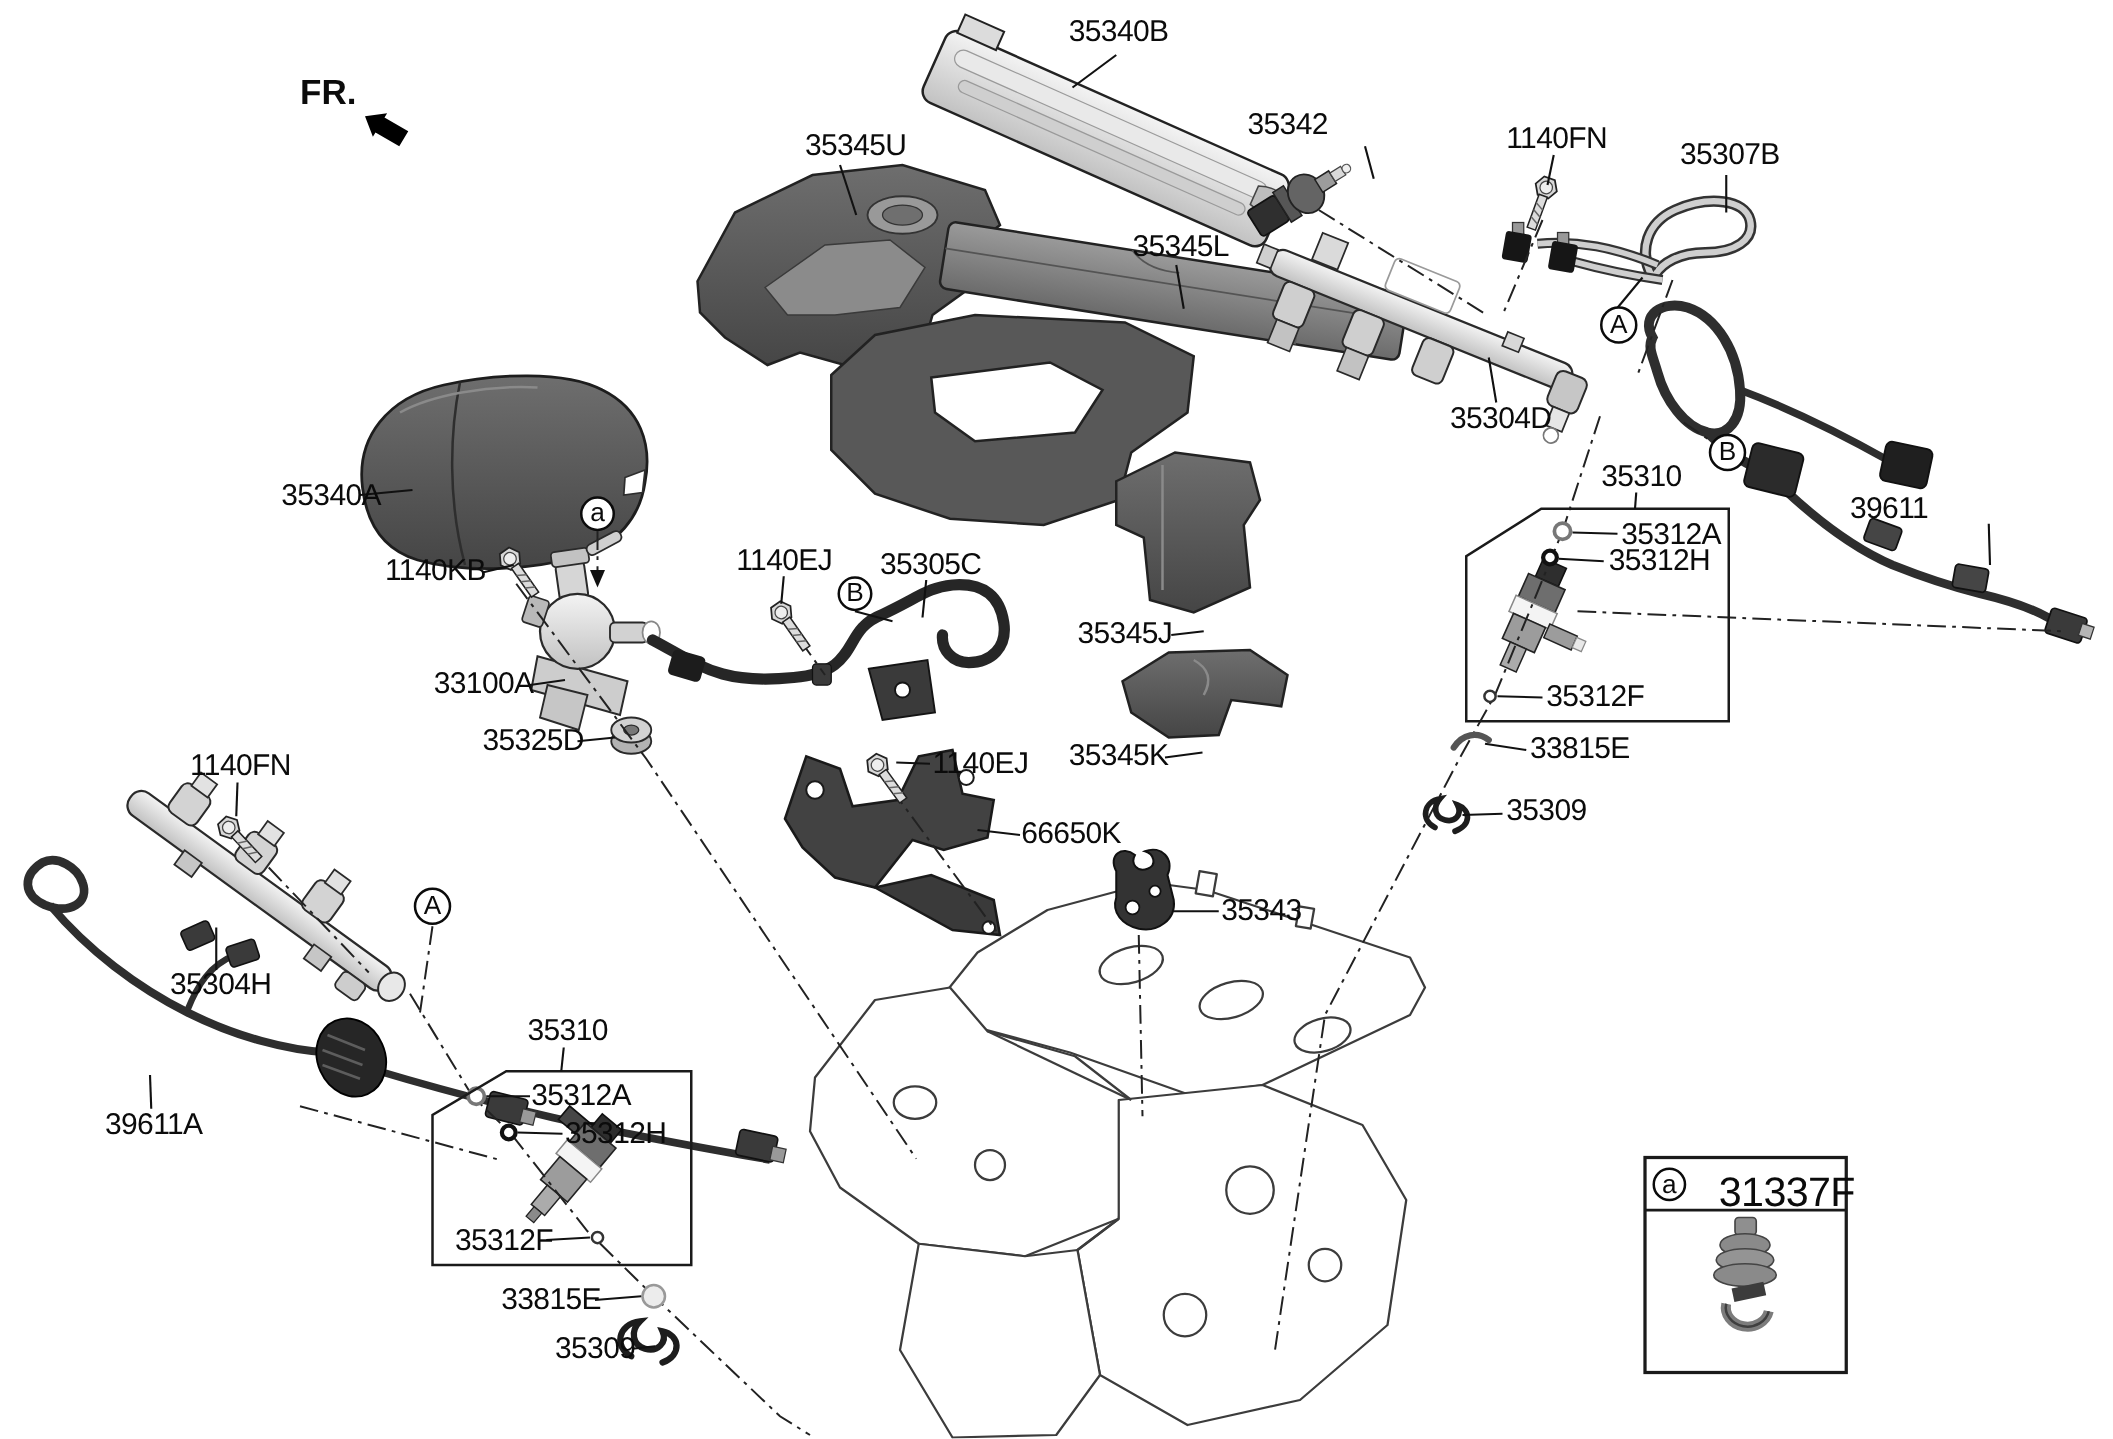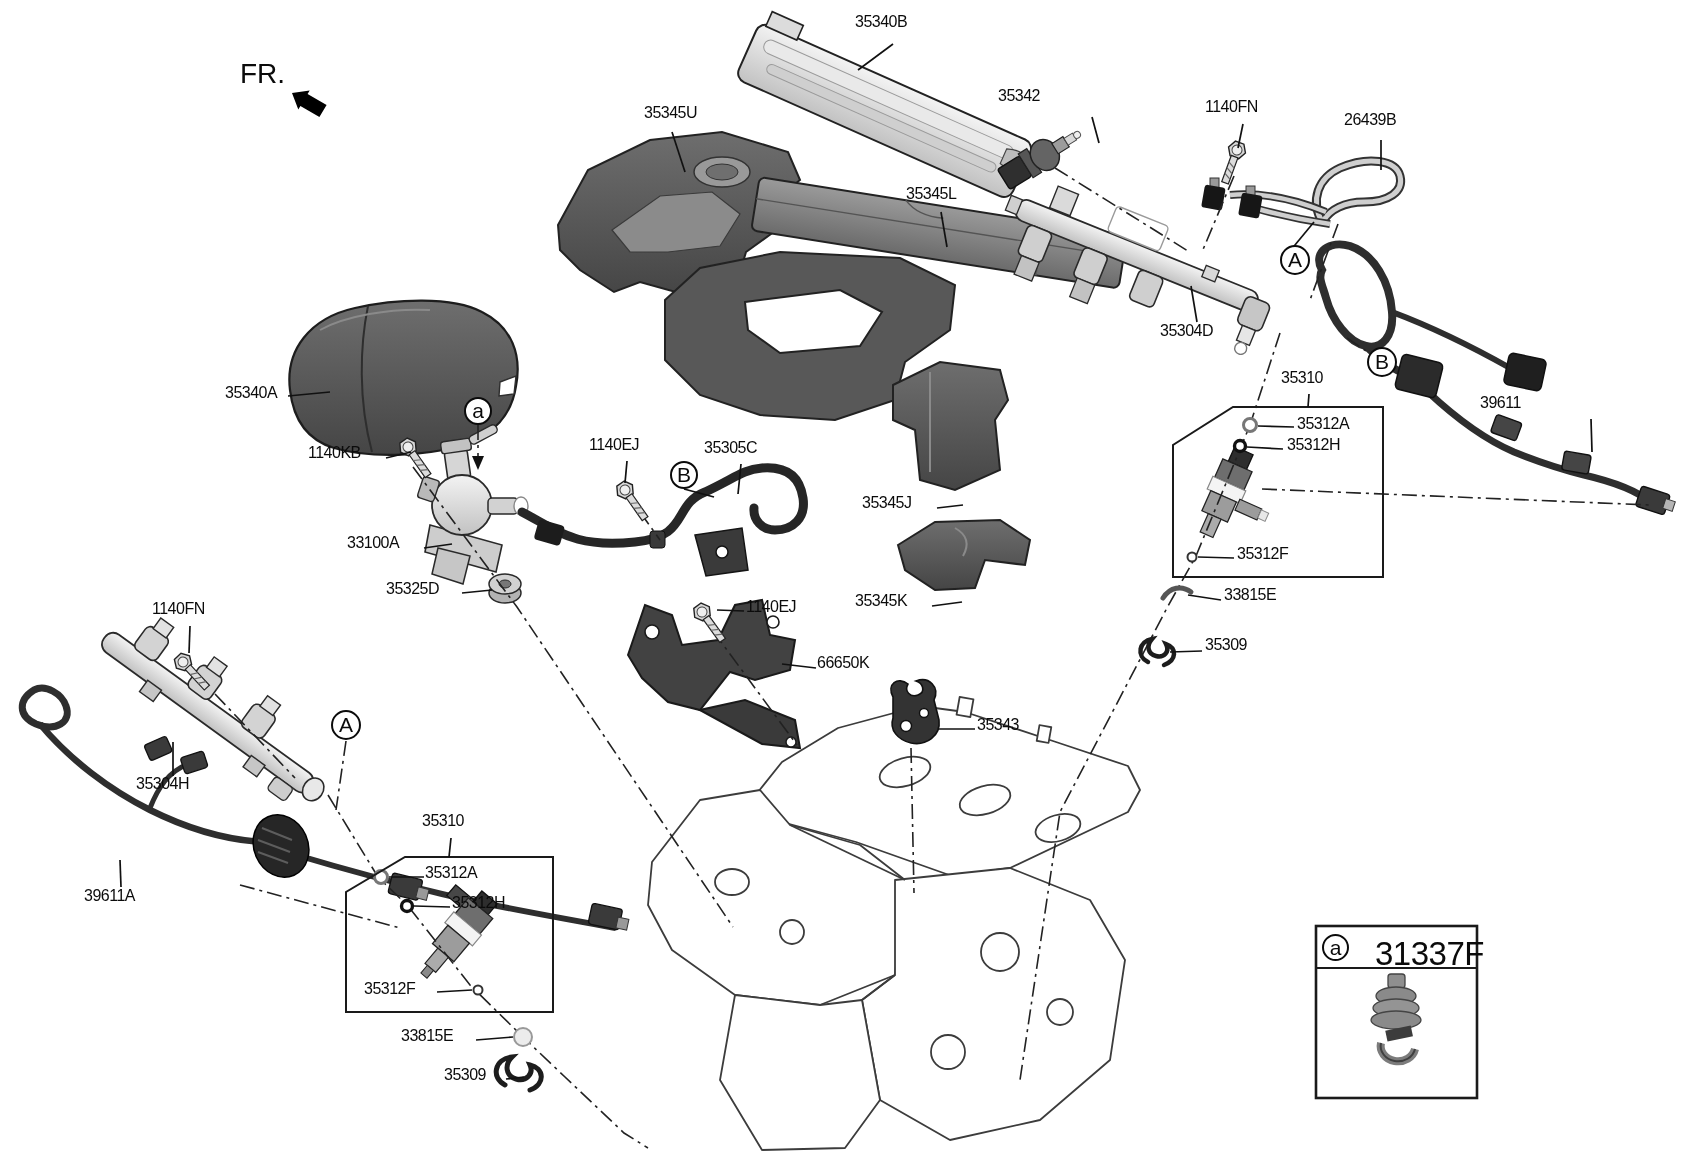--- a/index.html
+++ b/index.html
@@ -1,21 +1,21 @@
 <!DOCTYPE html>
 <html><head>
 <meta charset="utf-8">
 <style>
   html,body{margin:0;padding:0;background:#fff;}
   #stage{position:relative;width:1690px;height:1151px;background:#fff;overflow:hidden;
          font-family:"Liberation Sans",sans-serif;}
   #art{position:absolute;left:0;top:0;z-index:1;}
-  .label{position:absolute;z-index:3;font-size:16px;color:#0b0b0b;white-space:nowrap;
+  .label{position:absolute;z-index:3;font-size:24px;color:#0b0b0b;white-space:nowrap;
          line-height:1;letter-spacing:-0.5px;cursor:pointer;}
-  .fr{font-size:28px;font-weight:normal;letter-spacing:0;}
+  .fr{font-size:28px;font-weight:bold;letter-spacing:0;}
   .refc{position:absolute;z-index:3;border:2.5px solid #0b0b0b;border-radius:50%;
         background:#fff;display:flex;align-items:center;justify-content:center;
         font-size:21px;color:#0b0b0b;cursor:pointer;box-sizing:border-box;}
   .legend-part{position:absolute;z-index:3;font-size:33px;color:#0b0b0b;letter-spacing:-0.5px;}
 </style>
 </head>
 <body>
 
 <div id="stage">
 
@@ -361,21 +361,21 @@
   <path d="M292,93 L309.7,90.6 L307.6,94 L326.6,105 L319.4,117 L300.4,106 L298.3,109.4 Z" fill="#000"></path>
 </svg>
 
 <div class="label fr" style="left:240px;top:60px">FR.</div>
 
 <div class="label" style="left:855px;top:14px">35340B</div>
 <div class="label" style="left:644px;top:105px">35345U</div>
 <div class="label" style="left:906px;top:186px">35345L</div>
 <div class="label" style="left:998px;top:88px">35342</div>
 <div class="label" style="left:1205px;top:99px">1140FN</div>
-<div class="label" style="left:1344px;top:112px">26439B</div>
+<div class="label" style="left:1344px;top:112px">35307B</div>
 <div class="label" style="left:1160px;top:323px">35304D</div>
 <div class="label" style="left:1281px;top:370px">35310</div>
 <div class="label" style="left:1297px;top:416px">35312A</div>
 <div class="label" style="left:1287px;top:437px">35312H</div>
 <div class="label" style="left:1237px;top:546px">35312F</div>
 <div class="label" style="left:1224px;top:587px">33815E</div>
 <div class="label" style="left:1205px;top:637px">35309</div>
 <div class="label" style="left:1480px;top:395px">39611</div>
 <div class="label" style="left:225px;top:385px">35340A</div>
 <div class="label" style="left:308px;top:445px">1140KB</div>

